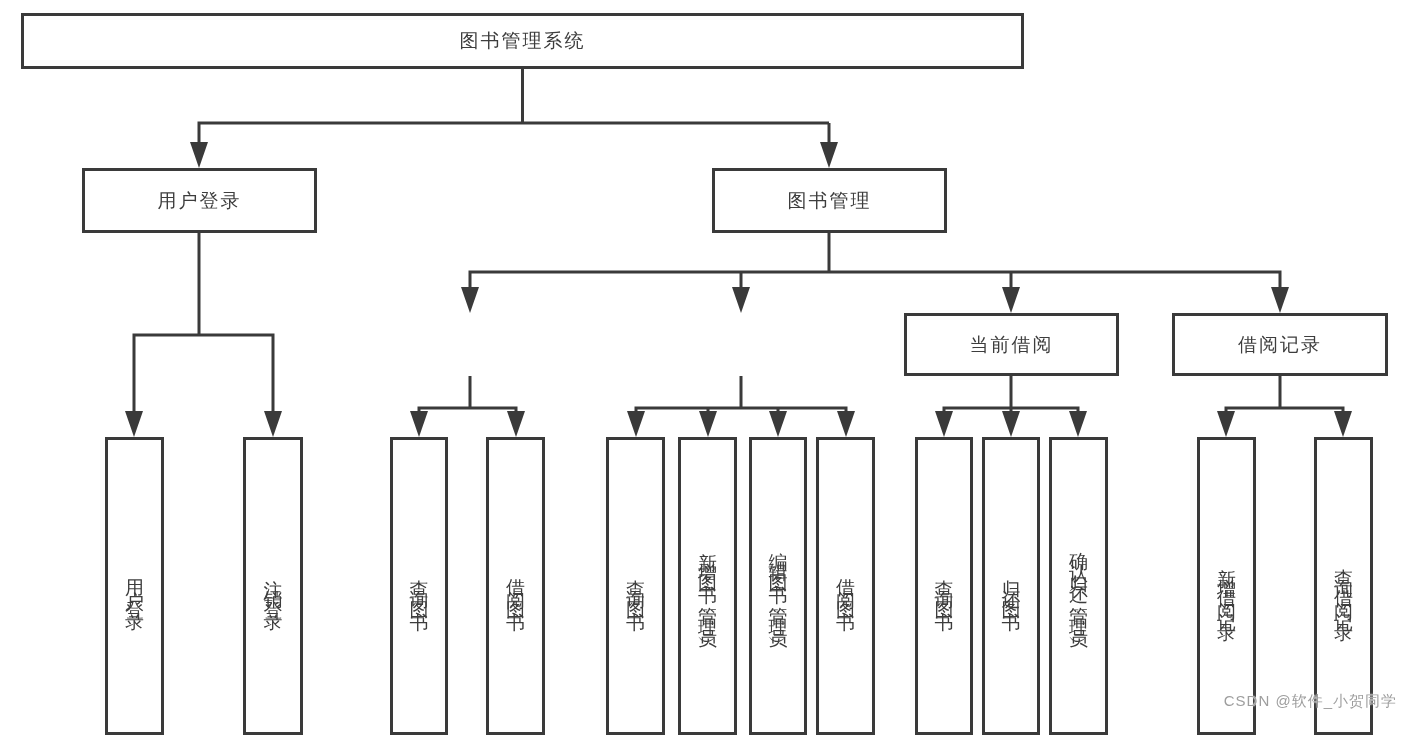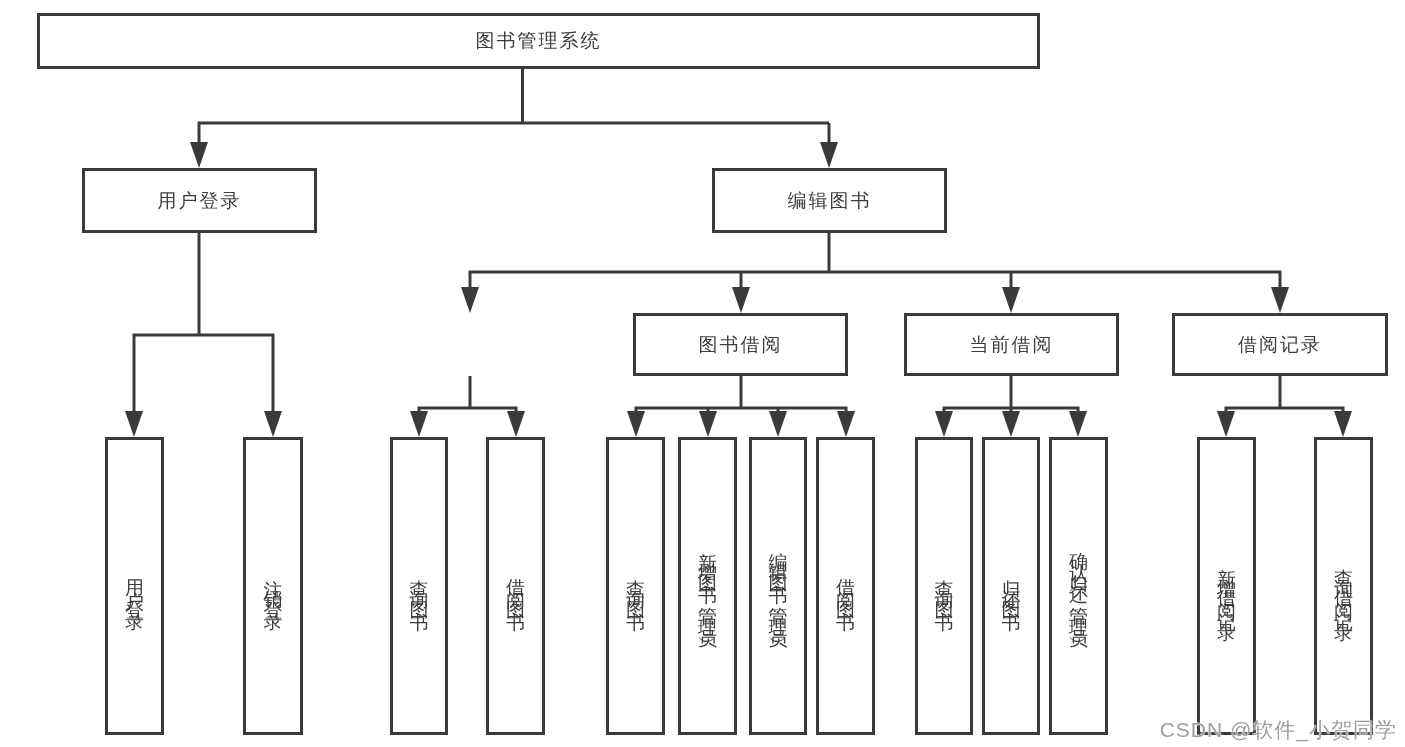--- a/index.html
+++ b/index.html
@@ -30,21 +30,21 @@
     z-index: 1;
     white-space: nowrap;
   }
   .node.vert span {
     writing-mode: vertical-rl;
     text-orientation: upright;
     letter-spacing: 11px;
     white-space: nowrap;
   }
   
-  .n-root            { left: 21px;   top: 13px;  width: 1003px; height: 56px; margin-left: 16px; }
+  .n-root            { left: 21px;   top: 13px;  width: 1003px; height: 56px; }
   .n-user-login      { left: 82px;   top: 168px; width: 235px;  height: 65px; }
   .n-book-mgmt       { left: 712px;  top: 168px; width: 235px;  height: 65px; }
   .n-new-book-rec    { left: 363px;  top: 313px; width: 215px;  height: 63px; }
   .n-book-borrow     { left: 633px;  top: 313px; width: 215px;  height: 63px; }
   .n-current-borrow  { left: 904px;  top: 313px; width: 215px;  height: 63px; align-items: center; }
   .n-borrow-records  { left: 1172px; top: 313px; width: 216px;  height: 63px; }
   .leaf              { top: 437px; height: 298px; }
   .n-user-login-leaf { left: 105px;  width: 59px; }
   .n-logout-leaf     { left: 243px;  width: 60px; }
   .n-query-books-1   { left: 390px;  width: 58px; }
@@ -54,23 +54,23 @@
   .n-edit-books      { left: 749px;  width: 58px; }
   .n-borrow-books-2  { left: 816px;  width: 59px; }
   .n-query-books-3   { left: 915px;  width: 58px; }
   .n-return-books    { left: 982px;  width: 58px; }
   .n-confirm-return  { left: 1049px; width: 59px; }
   .n-add-record      { left: 1197px; width: 59px; }
   .n-query-record    { left: 1314px; width: 59px; }
   .watermark {
     position: absolute;
     right: 8px;
-    top: 716px;
+    top: 692px;
     z-index: 2;
-    font-size: 21px;
+    font-size: 15px;
     color: #9e9e9e;
     letter-spacing: 1px;
     text-shadow: 0 0 2px #ffffff, 0 0 1px #ffffff;
     white-space: nowrap;
   }
 </style>
 </head>
 <body>
 
 <div class="stage">
@@ -112,26 +112,23 @@
   </svg>
 
   <div class="node n-root">
     <span>图书管理系统</span>
   </div>
 
   <div class="node n-user-login">
     <span>用户登录</span>
   </div>
   <div class="node n-book-mgmt">
-    <span>编辑图书</span>
+    <span>图书管理</span>
   </div>
 
-  <div class="node n-book-borrow">
-    <span>图书借阅</span>
-  </div>
   <div class="node n-current-borrow">
     <span>当前借阅</span>
   </div>
   <div class="node n-borrow-records">
     <span>借阅记录</span>
   </div>
 
   <div class="node vert leaf n-user-login-leaf">
     <span>用户登录</span>
   </div>

